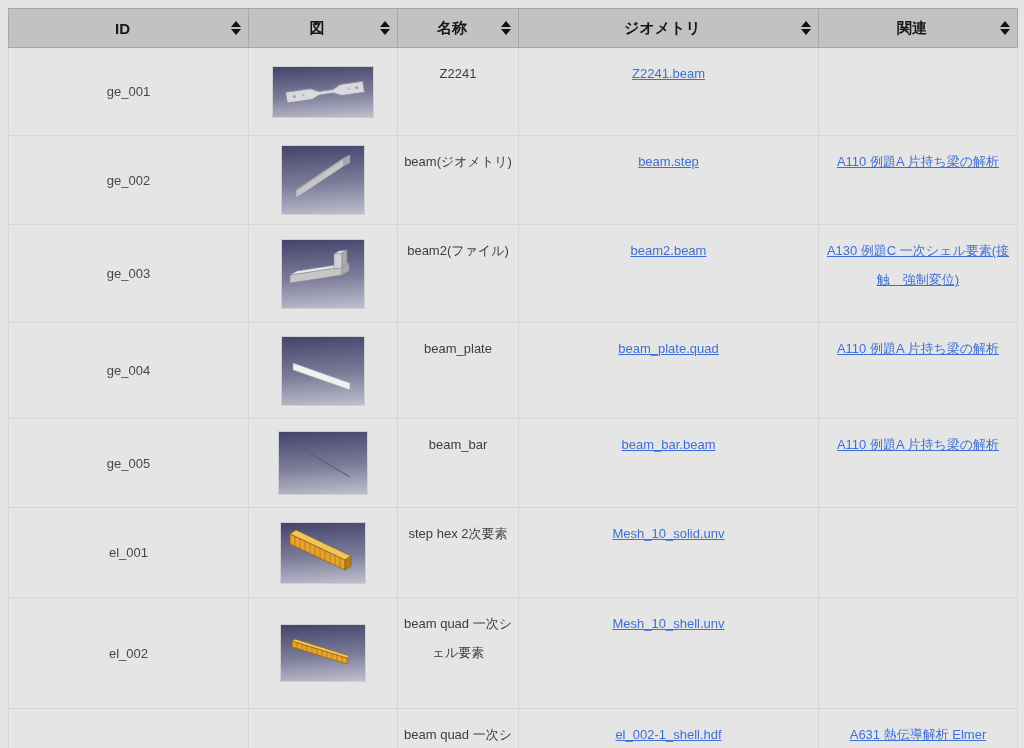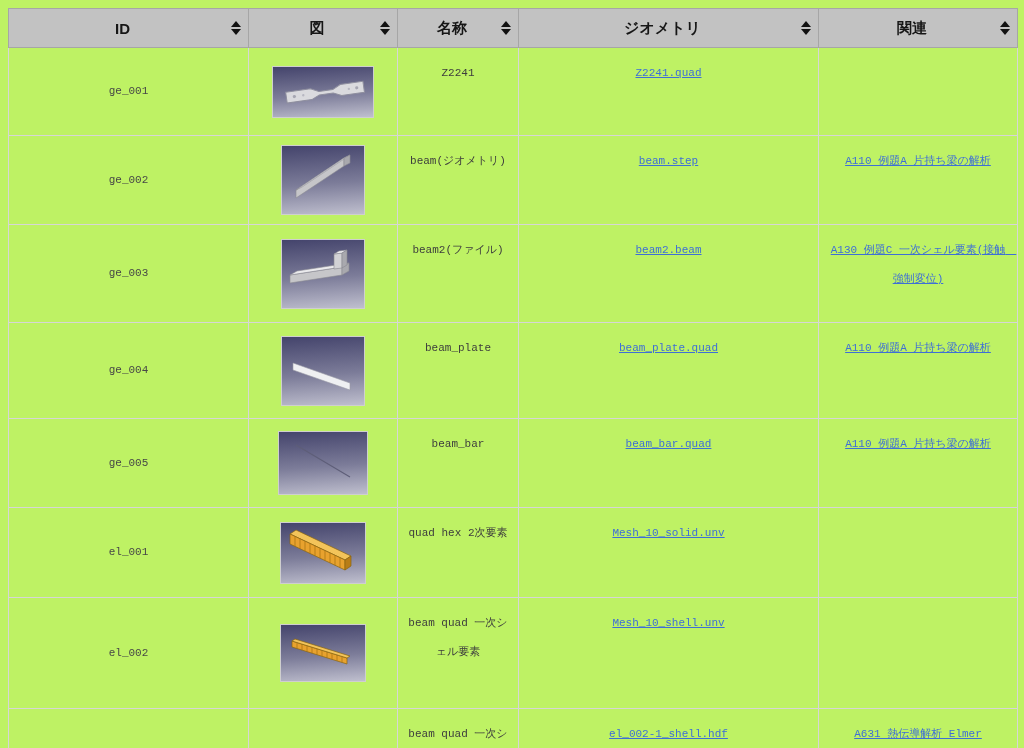--- a/index.html
+++ b/index.html
@@ -4,21 +4,21 @@
 <style>
   :root{
     --header-bg:#c2c2c2;
     --link:#3e6fd6;
     --text:#3d3d3d;
     --row-border:#c6c6c6;
     --col-border:#d6d6d6;
   }
   html,body{margin:0;padding:0;background:#fff;}
   .viewport{
-    width:1024px;height:748px;overflow:hidden;background:#bef264;
+    width:1024px;height:748px;overflow:hidden;background:#e5e5e5;
     font-family:"Liberation Sans",sans-serif;position:relative;
   }
   table.parts{
     border-collapse:collapse;table-layout:fixed;
     margin:8px 0 0 8px;width:1009px;
   }
   th{
     background:var(--header-bg);
     font-weight:bold;font-size:15px;color:#161616;
     height:38px;position:relative;text-align:center;
@@ -33,24 +33,23 @@
     width:0;height:0;border-left:5px solid transparent;
     border-right:5px solid transparent;border-bottom:6px solid #111;
   }
   .sort-icon .tri-down{
     width:0;height:0;border-left:5px solid transparent;
     border-right:5px solid transparent;border-top:6px solid #111;
   }
   td{
     border:1px solid var(--col-border);
     border-top:1px solid var(--row-border);
-    text-align:center;font-size:11px;color:var(--text);
+    text-align:center;font-size:13px;color:var(--text);
     vertical-align:top;padding:11px 6px 0 6px;line-height:29px;
     overflow:hidden;
-    font-family:Liberation Mono, monospace;
   }
   td.id-cell,td.fig-cell{vertical-align:middle;padding-top:0;}
   td.id-cell{color:#474747;text-align:center;}
   a.cell-link{color:var(--link);text-decoration:underline;cursor:pointer;}
   .thumb{
     display:inline-block;vertical-align:middle;
     border:1px solid #cfcfcf;
     background:linear-gradient(176deg,#44446c 0%,#7c7c99 55%,#bfbfce 100%);
     line-height:0;
   }
@@ -98,21 +97,21 @@
           <td class="fig-cell"><div class="thumb"><svg width="100" height="50" viewBox="0 0 100 50">
                 <g transform="rotate(-8 50 25)">
                   <path d="M13 20 L38 20 L46 24 L60 24 L68 20 L91 20 L91 31 L68 31 L60 27.5 L46 27.5 L38 31 L13 31 Z" fill="#dadade" stroke="#8f8f9f" stroke-width="1"></path>
                   <circle cx="21" cy="25.5" r="1.6" fill="#a6a6b2"></circle>
                   <circle cx="30" cy="25.5" r="1.2" fill="#b7b7c1"></circle>
                   <circle cx="76" cy="25.5" r="1.2" fill="#b7b7c1"></circle>
                   <circle cx="84" cy="25.5" r="1.6" fill="#a6a6b2"></circle>
                 </g>
               </svg></div></td>
           <td>Z2241</td>
-          <td><a class="cell-link" href="#">Z2241.quad</a></td>
+          <td><a class="cell-link" href="#">Z2241.beam</a></td>
           <td></td>
         </tr>
         <tr style="height: 89px;">
           <td class="id-cell">ge_002</td>
           <td class="fig-cell"><div class="thumb"><svg width="82" height="68" viewBox="0 0 82 68">
                 <polygon points="14,52 62,20 62,12 14,44" fill="#c6c6c9" stroke="#8a8a92" stroke-width="0.6"></polygon>
                 <polygon points="14,44 62,12 68,9 20,41" fill="#ebebed" stroke="#8a8a92" stroke-width="0.6"></polygon>
                 <polygon points="62,20 68,17 68,9 62,12" fill="#a9a9ae" stroke="#8a8a92" stroke-width="0.6"></polygon>
               </svg></div></td>
           <td>beam(ジオメトリ)</td>
@@ -141,21 +140,21 @@
           <td>beam_plate</td>
           <td><a class="cell-link" href="#">beam_plate.quad</a></td>
           <td><a class="cell-link" href="#">A110 例題A 片持ち梁の解析</a></td>
         </tr>
         <tr style="height: 89px;">
           <td class="id-cell">ge_005</td>
           <td class="fig-cell"><div class="thumb"><svg width="88" height="62" viewBox="0 0 88 62">
                 <line x1="17" y1="13" x2="71" y2="45" stroke="#5e5e78" stroke-width="1.2"></line>
               </svg></div></td>
           <td>beam_bar</td>
-          <td><a class="cell-link" href="#">beam_bar.quad</a></td>
+          <td><a class="cell-link" href="#">beam_bar.beam</a></td>
           <td><a class="cell-link" href="#">A110 例題A 片持ち梁の解析</a></td>
         </tr>
         <tr style="height: 90px;">
           <td class="id-cell">el_001</td>
           <td class="fig-cell"><div class="thumb"><svg width="84" height="60" viewBox="0 0 84 60">
                 <polygon points="9,11 64,37 70,33 15,7" fill="#f3c45a" stroke="#8a6510" stroke-width="0.7"></polygon>
                 <polygon points="9,11 64,37 64,47 9,21" fill="#e8a22e" stroke="#8a6510" stroke-width="0.7"></polygon>
                 <polygon points="64,37 70,33 70,43 64,47" fill="#b87d16" stroke="#8a6510" stroke-width="0.7"></polygon>
                 <g stroke="#a5710f" stroke-width="0.7">
                   <line x1="14" y1="13.4" x2="14" y2="23.4"></line>
@@ -163,21 +162,21 @@
                   <line x1="24" y1="18.1" x2="24" y2="28.1"></line>
                   <line x1="29" y1="20.5" x2="29" y2="30.5"></line>
                   <line x1="34" y1="22.8" x2="34" y2="32.8"></line>
                   <line x1="39" y1="25.2" x2="39" y2="35.2"></line>
                   <line x1="44" y1="27.6" x2="44" y2="37.6"></line>
                   <line x1="49" y1="29.9" x2="49" y2="39.9"></line>
                   <line x1="54" y1="32.3" x2="54" y2="42.3"></line>
                   <line x1="59" y1="34.6" x2="59" y2="44.6"></line>
                 </g>
               </svg></div></td>
-          <td>quad hex 2次要素</td>
+          <td>step hex 2次要素</td>
           <td><a class="cell-link" href="#">Mesh_10_solid.unv</a></td>
           <td></td>
         </tr>
         <tr style="height: 111px;">
           <td class="id-cell">el_002</td>
           <td class="fig-cell"><div class="thumb"><svg width="84" height="56" viewBox="0 0 84 56">
                 <polygon points="11,16 66,33 66,39 11,22" fill="#e8a22e" stroke="#8a6510" stroke-width="0.7"></polygon>
                 <polygon points="11,16 66,33 69,31 14,14" fill="#f3c45a" stroke="#8a6510" stroke-width="0.7"></polygon>
                 <g stroke="#a5710f" stroke-width="0.7">
                   <line x1="16" y1="17.5" x2="16" y2="23.5"></line>

